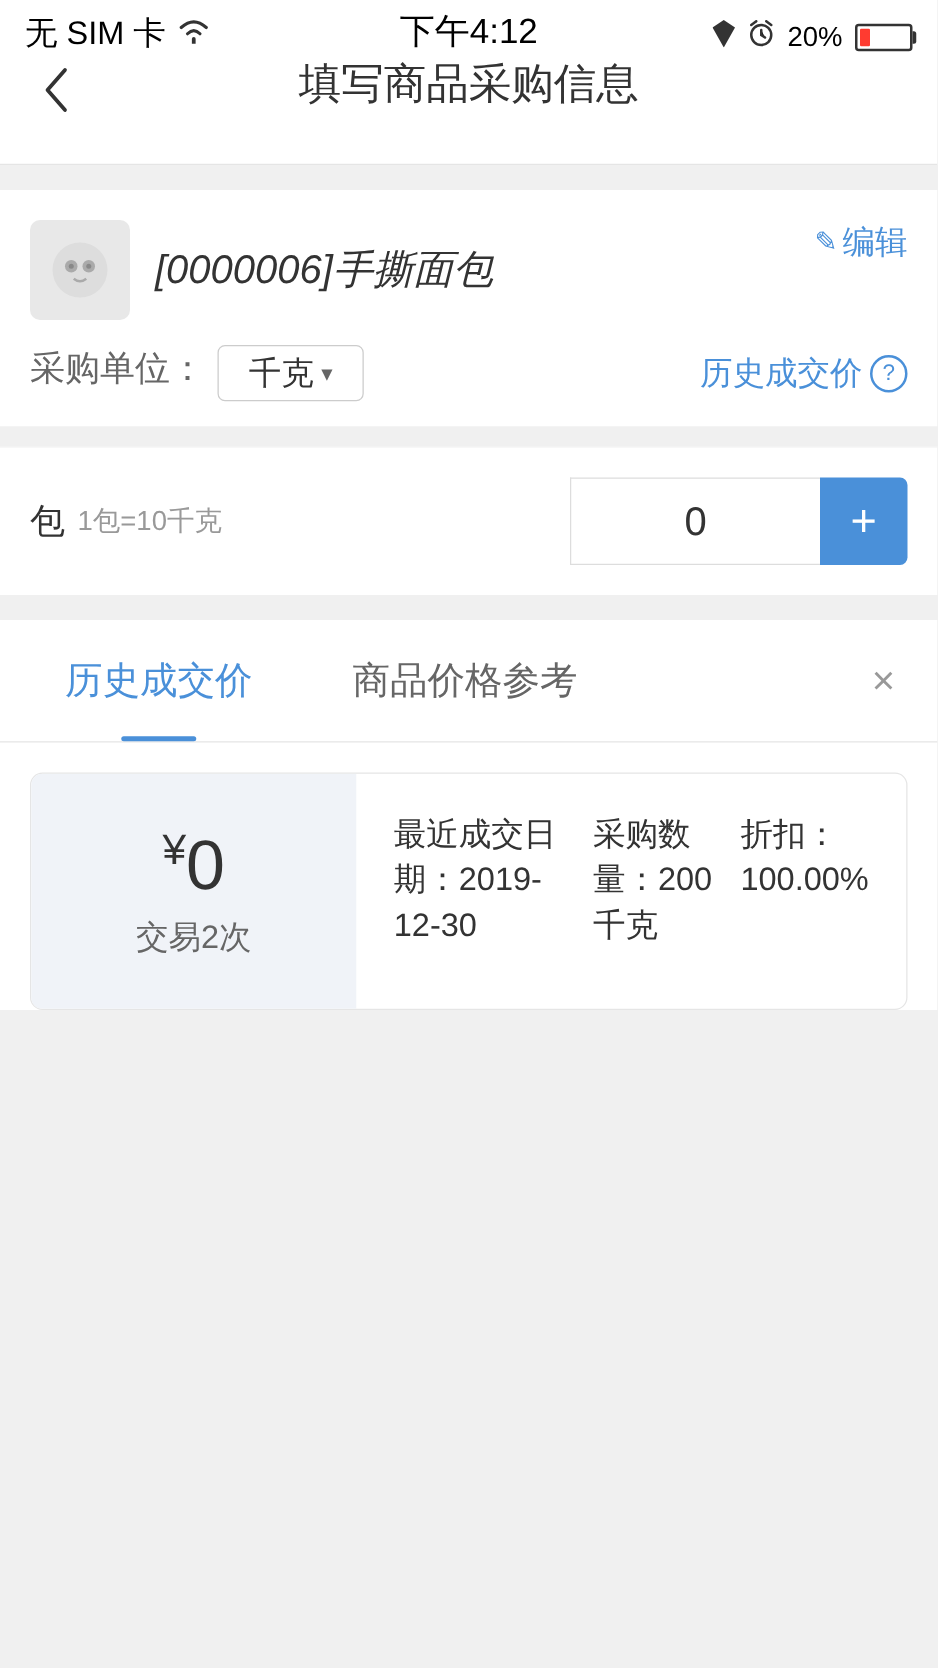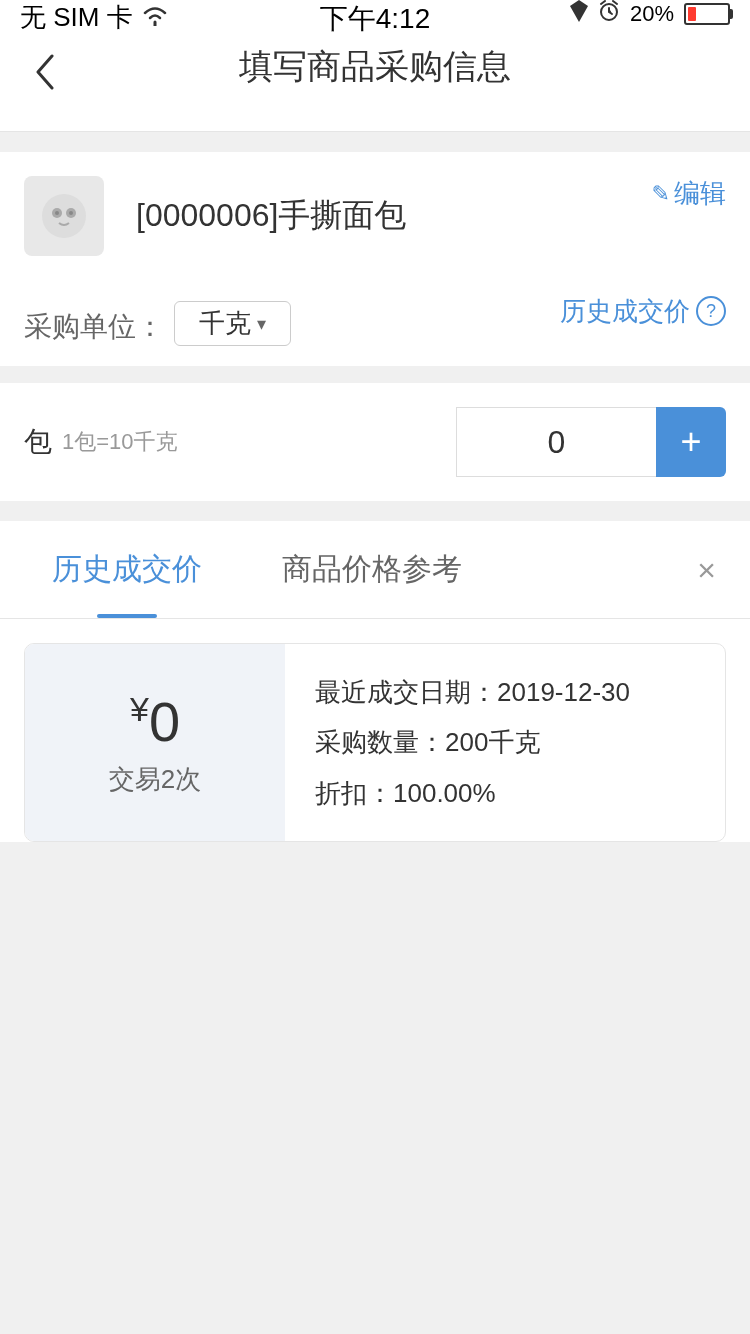--- a/index.html
+++ b/index.html
@@ -10,21 +10,21 @@
       font-family: -apple-system, "PingFang SC", "Helvetica Neue", Arial, sans-serif;
       background: #f0f0f0;
       overflow-x: hidden;
     }
 
     
     .status-bar {
       height: 44px;
       background: #fff;
       display: flex;
-      align-items: flex-start;
+      align-items: flex-end;
       justify-content: space-between;
       padding: 0 20px;
       font-size: 28px;
       font-weight: 500;
     }
     .status-left {
       display: flex;
       align-items: center;
       gap: 8px;
       font-size: 26px;
@@ -103,21 +103,22 @@
     }
     .product-header {
       display: flex;
       align-items: flex-start;
       justify-content: space-between;
       margin-bottom: 20px;
     }
     .product-left {
       display: flex;
       align-items: center;
-      gap: 32px;
+      gap: 20px;
+      font-style: italic;
     }
     .product-icon {
       width: 80px;
       height: 80px;
       background: #e8e8e8;
       border-radius: 8px;
       display: flex;
       align-items: center;
       justify-content: center;
       color: #999;
@@ -135,23 +136,22 @@
 
     .product-unit-row {
       display: flex;
       align-items: center;
       justify-content: space-between;
     }
     .unit-label {
       font-size: 28px;
       color: #666;
       display: flex;
-      align-items: flex-end;
+      align-items: flex-start;
       gap: 10px;
-      margin-top: 25px;
     }
     .unit-select {
       border: 1px solid #ccc;
       border-radius: 6px;
       padding: 4px 24px;
       font-size: 26px;
       color: #333;
       background: #fff;
       display: flex;
       align-items: center;
@@ -312,21 +312,21 @@
     }
     .history-trades {
       font-size: 26px;
       color: #666;
       margin-top: 8px;
     }
     .history-right {
       flex: 1;
       padding: 30px 30px;
       display: flex;
-      flex-direction: column;
+      flex-direction: row;
       justify-content: center;
       gap: 14px;
     }
     .history-detail-row {
       font-size: 26px;
       color: #333;
       line-height: 1.4;
     }
   </style>
 </head>

